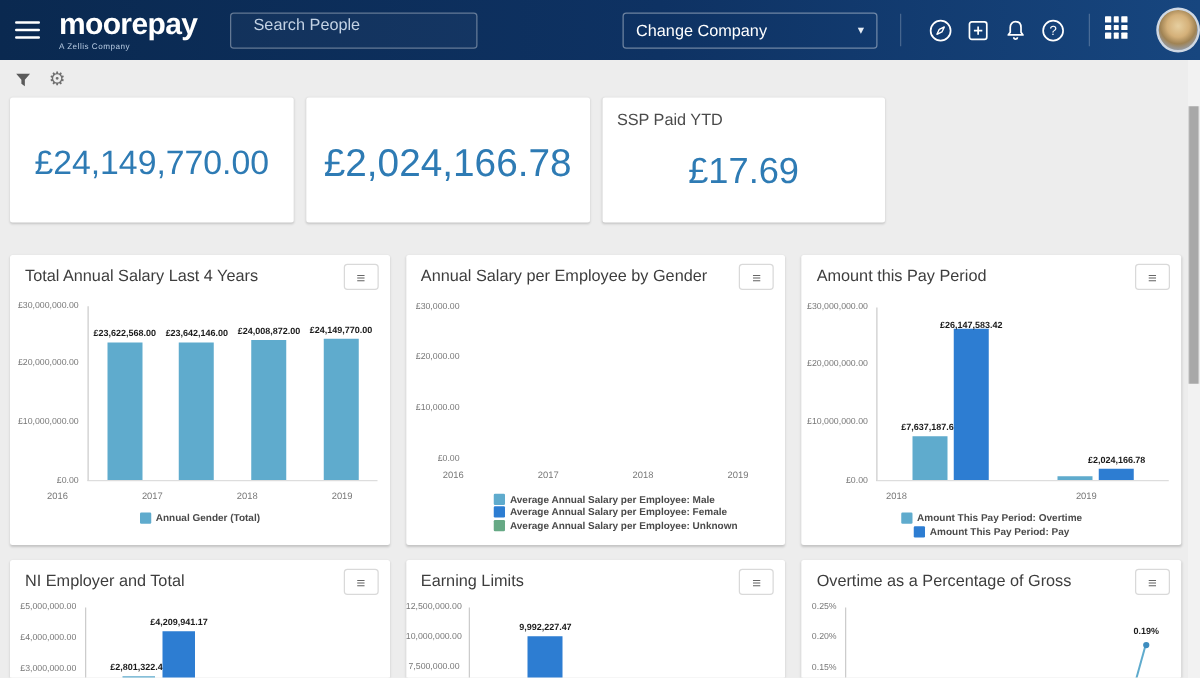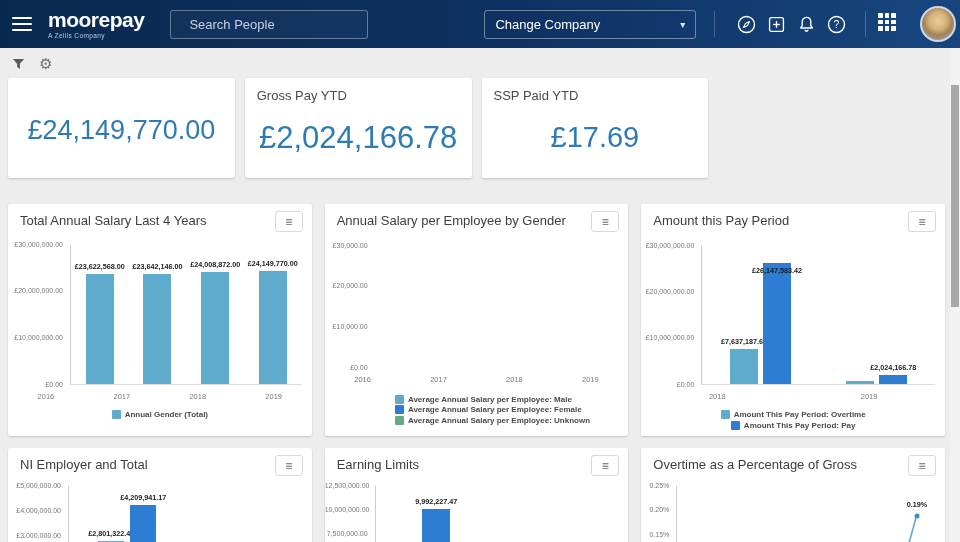--- a/index.html
+++ b/index.html
@@ -11,25 +11,25 @@
     -webkit-font-smoothing:antialiased;
   }
   
   .navbar {
     height:48px; display:flex; align-items:center;
     background:linear-gradient(90deg,#0a2950 0%,#0e3263 55%,#17467f 100%);
   }
   .hamburger { margin-left:12px; width:22px; background:none; border:none; padding:0; cursor:pointer; display:flex; flex-direction:column; gap:3.5px; }
   .hamburger span { display:block; height:2.2px; width:20px; background:#fff; border-radius:1px; }
   .logo { margin-left:14px; display:flex; flex-direction:column; cursor:pointer; }
-  .logo-text { color:#fff; font-weight:700; font-size:21px; line-height:1; letter-spacing:-0.5px; }
+  .logo-text { color:#fff; font-weight:700; font-size:24px; line-height:1; letter-spacing:-0.5px; }
   .logo-tagline { color:#b9cce3; font-size:6.5px; letter-spacing:0.4px; margin-top:2px; }
   .search-box {
     margin-left:26px; width:198px; height:29px; border:1px solid rgba(255,255,255,0.35);
-    border-radius:3px; display:flex; align-items:center; padding:0 9px; background:rgba(255,255,255,0.03);
+    border-radius:3px; display:flex; align-items:flex-start; padding:0 9px; background:rgba(255,255,255,0.03);
   }
   .search-box input {
     flex:1; background:transparent; border:none; outline:none; color:#e8f0f8;
     font-size:13px; margin-left:7px; font-family:"Liberation Sans",sans-serif;
   }
   .search-box input::placeholder { color:#c3d2e4; }
   .change-company {
     margin-left:116px; width:212px; height:29px; border:1px solid rgba(255,255,255,0.4);
     border-radius:3px; display:flex; align-items:center; justify-content:space-between;
     padding:0 10px; color:#fff; font-size:13px; cursor:pointer;
@@ -159,21 +159,20 @@
       </button>
       <button class="hdr-icon">⚙</button>
     </div>
   </div>
 
   <div class="kpi-row">
     <div class="kpi-card">
       <div class="kpi-value">£24,149,770.00</div>
     </div>
     <div class="kpi-card">
-      <div class="kpi-label">Gross Pay YTD</div>
       <div class="kpi-value">£2,024,166.78</div>
     </div>
     <div class="kpi-card">
       <div class="kpi-label">SSP Paid YTD</div>
       <div class="kpi-value">£17.69</div>
     </div>
   </div>
 
   <div class="charts-row" id="charts-row-1">
       <div class="chart-card">
@@ -240,21 +239,21 @@
         <div class="chart-body">
           <div class="ytick" style="left: 0px; width: 53px; top: 5.5px;">£30,000,000.00</div>
           <div class="ytick" style="left: 0px; width: 53px; top: 51.8333px;">£20,000,000.00</div>
           <div class="ytick" style="left: 0px; width: 53px; top: 98.1667px;">£10,000,000.00</div>
           <div class="ytick" style="left: 0px; width: 53px; top: 144.5px;">£0.00</div>
           <div class="plot" style="left: 60px; right: 10px; top: 10px; height: 139px;">
             <div class="bar" style="left: calc(25% - 16.5px); transform: translateX(-50%); width: 28px; height: 35.3856px; background: rgb(95, 171, 205);"></div>
             <div class="bar-label" style="left: calc(25% - 16.5px); bottom: 38.3856px;">£7,637,187.62</div>
             <div class="bar" style="left: calc(75% - 16.5px); transform: translateX(-50%); width: 28px; height: 2.78px; background: rgb(95, 171, 205);"></div>
             <div class="bar" style="left: calc(25% + 16.5px); transform: translateX(-50%); width: 28px; height: 121.15px; background: rgb(45, 125, 210);"></div>
-            <div class="bar-label" style="left: calc(25% + 16.5px); bottom: 109px;">£26,147,583.42</div>
+            <div class="bar-label" style="left: calc(25% + 16.5px); bottom: 120px;">£26,147,583.42</div>
             <div class="bar" style="left: calc(75% + 16.5px); transform: translateX(-50%); width: 28px; height: 9.37864px; background: rgb(45, 125, 210);"></div>
             <div class="bar-label" style="left: calc(75% + 16.5px); bottom: 12.3786px;">£2,024,166.78</div>
           </div>
           <div class="xlab" style="left: 25%; top: 156px;">2018</div>
           <div class="xlab" style="left: 75%; top: 156px;">2019</div>
           <div class="legend" style="top: 174px;"><span class="legend-item">
               <span class="swatch" style="background: rgb(95, 171, 205);"></span>
               <span>Amount This Pay Period: Overtime</span>
             </span><span class="legend-item">
               <span class="swatch" style="background: rgb(45, 125, 210);"></span>

